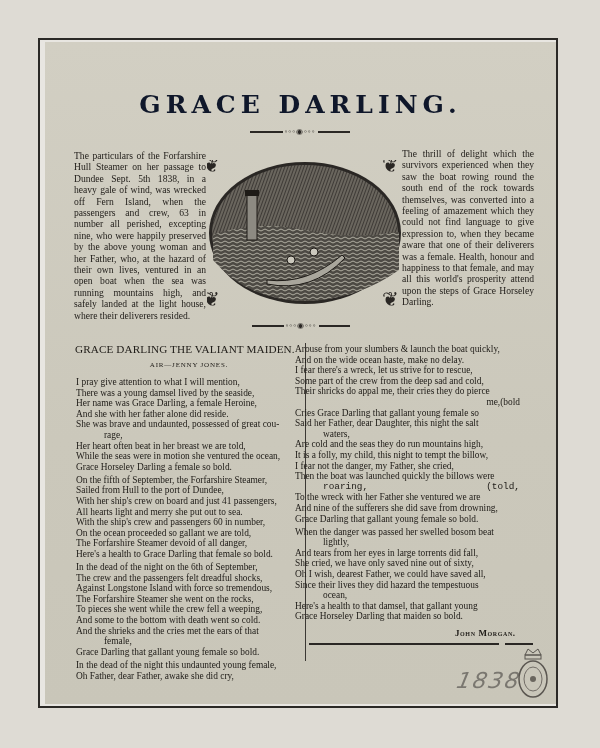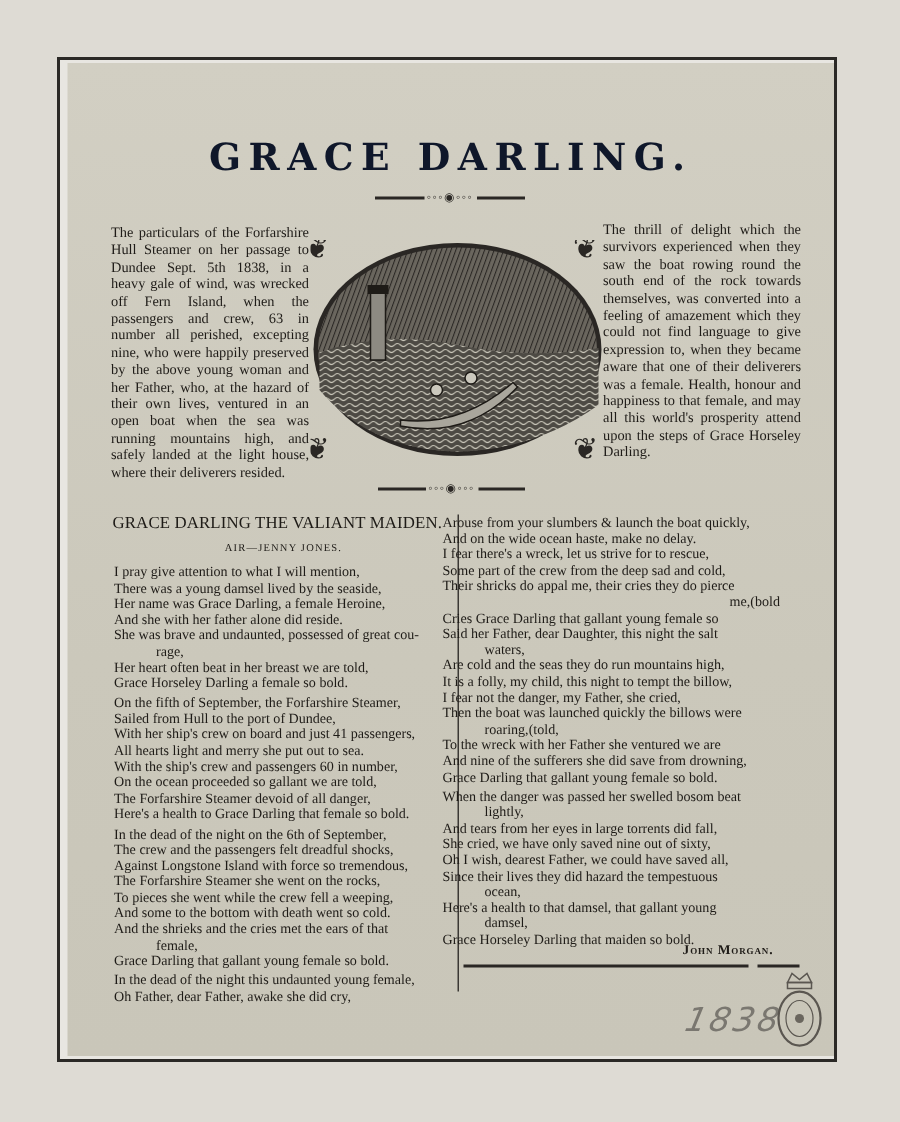--- a/index.html
+++ b/index.html
@@ -85,20 +85,21 @@
 
 <div class="col col-left">
   <div class="stanza">
     <p>I pray give attention to what I will mention,</p>
     <p>There was a young damsel lived by the seaside,</p>
     <p>Her name was Grace Darling, a female Heroine,</p>
     <p>And she with her father alone did reside.</p>
     <p>She was brave and undaunted, possessed of great cou-</p>
     <p class="ind">rage,</p>
     <p>Her heart often beat in her breast we are told,</p>
+    <p>While the seas were in motion she ventured the ocean,</p>
     <p>Grace Horseley Darling a female so bold.</p>
   </div>
   <div class="stanza">
     <p>On the fifth of September, the Forfarshire Steamer,</p>
     <p>Sailed from Hull to the port of Dundee,</p>
     <p>With her ship's crew on board and just 41 passengers,</p>
     <p>All hearts light and merry she put out to sea.</p>
     <p>With the ship's crew and passengers 60 in number,</p>
     <p>On the ocean proceeded so gallant we are told,</p>
     <p>The Forfarshire Steamer devoid of all danger,</p>
@@ -134,38 +135,37 @@
         <span>me,</span>
         <span>(bold</span>
       </p>
     <p>Cries Grace Darling that gallant young female so</p>
     <p>Said her Father, dear Daughter, this night the salt</p>
     <p class="ind">waters,</p>
     <p>Are cold and the seas they do run mountains high,</p>
     <p>It is a folly, my child, this night to tempt the billow,</p>
     <p>I fear not the danger, my Father, she cried,</p>
     <p>Then the boat was launched quickly the billows were</p>
-    <p style="display:flex;padding-left:28px;">
+    <p style="display:flex;justify-content:space-between;padding-left:28px;font-family:Liberation Mono, monospace;">
         <span>roaring,</span>
         <span>(told,</span>
       </p>
     <p>To the wreck with her Father she ventured we are</p>
     <p>And nine of the sufferers she did save from drowning,</p>
     <p>Grace Darling that gallant young female so bold.</p>
   </div>
   <div class="stanza">
     <p>When the danger was passed her swelled bosom beat</p>
     <p class="ind">lightly,</p>
     <p>And tears from her eyes in large torrents did fall,</p>
     <p>She cried, we have only saved nine out of sixty,</p>
     <p>Oh I wish, dearest Father, we could have saved all,</p>
     <p>Since their lives they did hazard the tempestuous</p>
     <p class="ind">ocean,</p>
     <p>Here's a health to that damsel, that gallant young</p>
-    <p class="ind">damsel,</p>
     <p>Grace Horseley Darling that maiden so bold.</p>
   </div>
 </div>
 
 <div class="author">John Morgan.</div>
 <div class="rule" style="left:309px; width:190px;"></div>
 <div class="rule" style="left:505px; width:28px;"></div>
 
 <div class="handwritten">1838</div>
 

